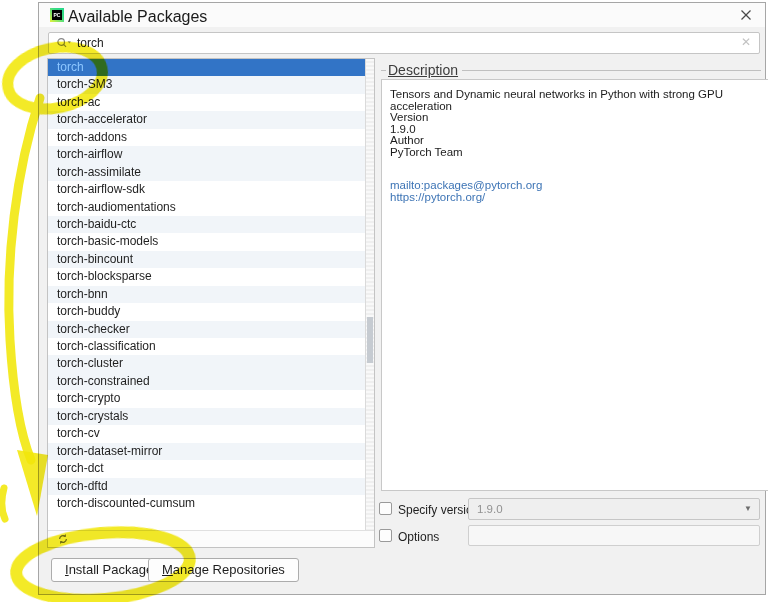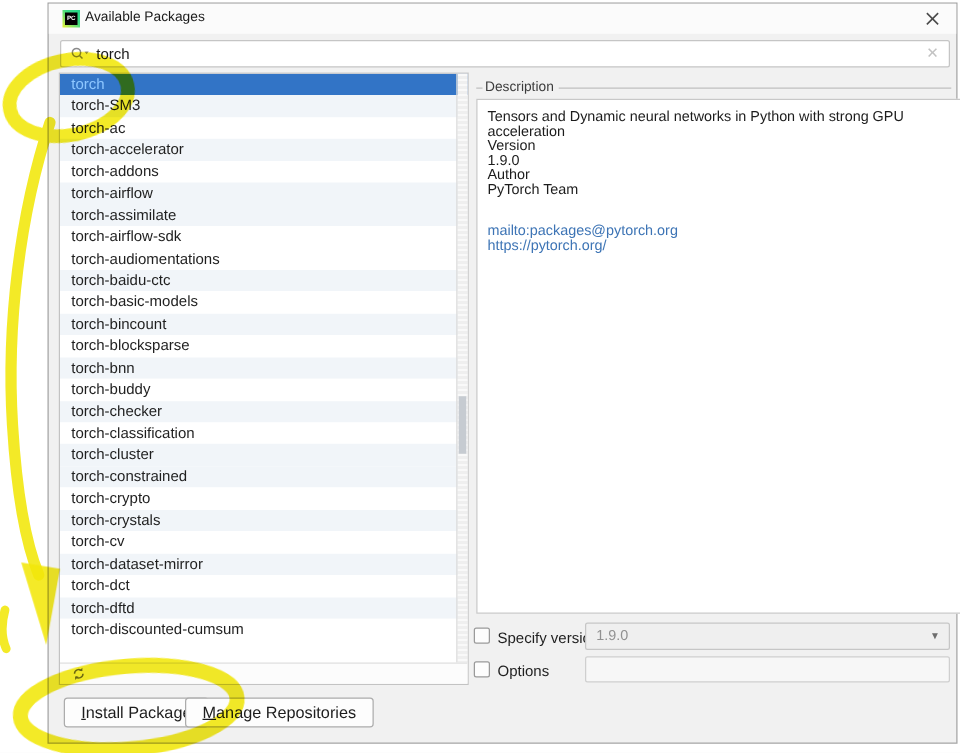--- a/index.html
+++ b/index.html
@@ -8,21 +8,21 @@
 
   .dialog { position:absolute; left:38px; top:2px; width:728px; height:593px;
             background:#f1f1f1; border:1px solid #a6a6a6; }
 
   
   .titlebar { position:absolute; left:0; top:0; width:100%; height:24px; background:#fbfbfb; }
   .app-icon { position:absolute; left:11px; top:5px; width:14px; height:14px;
               background:linear-gradient(225deg,#21d789 0%,#3ddc84 40%,#e8f23a 100%); }
   .app-icon .inner { position:absolute; left:2px; top:2px; right:2px; bottom:2px; background:#010101;
                      color:#ffffff; font-size:5px; font-weight:bold; line-height:10px; text-align:center; }
-  .win-title { position:absolute; left:29px; top:5px; font-size:11px; color:#1b1b1b; }
+  .win-title { position:absolute; left:29px; top:5px; font-size:16px; color:#1b1b1b; }
   .close-btn { position:absolute; right:11px; top:4px; width:16px; height:16px; cursor:pointer; }
 
   
   .search-field { position:absolute; left:9px; top:29px; width:712px; height:22px; background:#ffffff;
                   border:1px solid #c5c5c5; border-radius:2px; }
   .search-ico { position:absolute; left:7px; top:4px; }
   .search-text { position:absolute; left:28px; top:3px; font-size:12px; color:#1a1a1a; }
   .search-clear { position:absolute; right:8px; top:2px; font-size:12px; color:#c2c2c2; cursor:pointer; }
 
   
@@ -40,21 +40,21 @@
   .list-toolbar { position:absolute; left:0; bottom:0; right:0; height:17px; border-top:1px solid #e0e0e0;
                   background:#fcfcfc; }
   .refresh { position:absolute; left:9px; top:2px; width:12px; height:12px; cursor:pointer; }
 
   
   .desc-title-row { position:absolute; left:342px; top:60px; width:380px; height:14px;
                     display:flex; align-items:center; }
   .desc-title-row .seg { height:1px; background:#c0c0c0; }
   .desc-title-row .seg.l { width:5px; }
   .desc-title-row .seg.r { flex:1; }
-  .desc-title { font-size:11px; color:#3c3c3c; padding:0 4px 0 2px; }
+  .desc-title { font-size:14px; color:#3c3c3c; padding:0 4px 0 2px;text-decoration:underline; }
   .desc-box { position:absolute; left:342px; top:76px; width:396px; height:412px; background:#ffffff;
               border:1px solid #c8c8c8; padding:9px 8px; font-size:11.5px; color:#1c1c1c; line-height:11.5px; }
   .desc-box .ln { margin-bottom:0; }
   .desc-links { margin-top:22px; }
   .desc-links a { display:block; color:#3d74b5; text-decoration:none; font-size:11.5px; line-height:11.5px; cursor:pointer; }
 
   
   .checkbox { position:absolute; width:13px; height:13px; background:#fdfdfd; border:1px solid #9a9a9a;
               border-radius:2px; cursor:pointer; }
   .opt-label { position:absolute; font-size:12px; color:#1f1f1f; }

